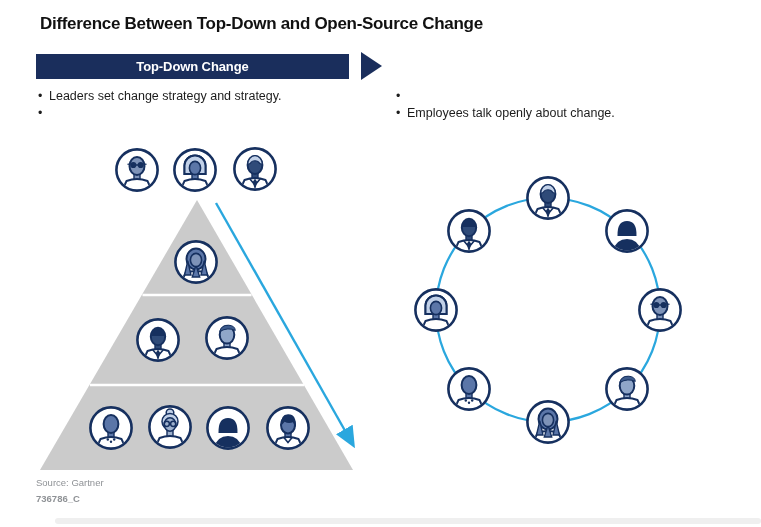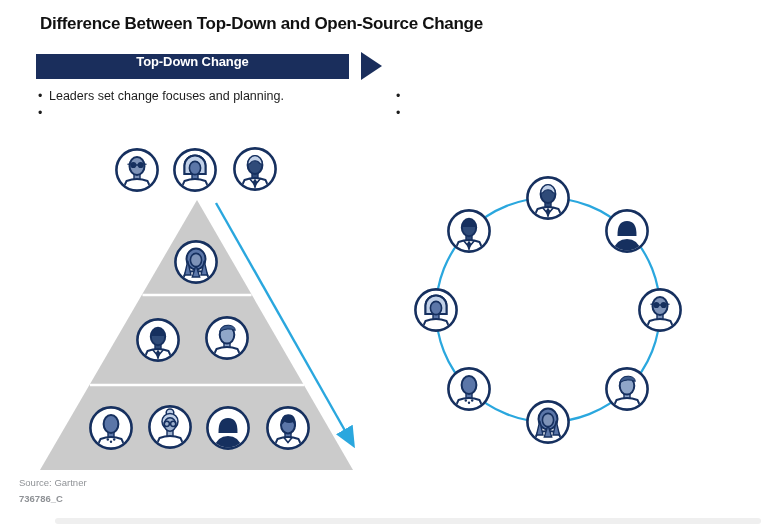--- a/index.html
+++ b/index.html
@@ -1,34 +1,34 @@
 <!DOCTYPE html>
 <html><head>
 <meta charset="utf-8">
 <style>
   html,body{margin:0;padding:0;background:#fff;}
   #canvas{position:relative;width:761px;height:527px;background:#fff;overflow:hidden;
           font-family:"Liberation Sans",sans-serif;}
   .title{position:absolute;left:40px;top:14px;font-size:17px;font-weight:bold;
          letter-spacing:-0.3px;color:#111;}
   .hbar{position:absolute;top:54px;height:25px;width:313px;background:#1A2E5C;
-        color:#fff;font-size:13px;font-weight:bold;display:flex;align-items:flex-start;
+        color:#fff;font-size:13px;font-weight:bold;display:flex;align-items:center;
         justify-content:center;letter-spacing:-0.1px;}
   .hbar.left{left:36px;}
   .hbar.right{left:393px;}
   .chev{position:absolute;left:361px;top:52px;width:0;height:0;
         border-top:14.5px solid transparent;border-bottom:14.5px solid transparent;
         border-left:21px solid #1A2E5C;}
   .bullets{position:absolute;top:88px;font-size:12.5px;color:#1c1c1c;line-height:17px;}
   .bullets.left{left:38px;width:330px;}
   .bullets.right{left:396px;width:330px;}
   .bullet{display:flex;}
   .bullet .dot{width:11px;flex:0 0 11px;text-align:left;}
   .bullet .btext{white-space:pre-line;}
-  .src{position:absolute;left:19px;font-size:9.5px;color:#8f9296;}
+  .src{position:absolute;left:36px;font-size:9.5px;color:#8f9296;}
   .src.line1{top:477px;}
   .src.line2{top:493px;font-weight:bold;}
   #bg{position:absolute;left:0;top:0;}
   .person{position:absolute;width:46px;height:46px;}
   .scrollbar{position:absolute;left:55px;top:518px;width:706px;height:6px;
              background:#efefef;border-radius:3px;}
 </style>
 </head>
 <body>
 
@@ -37,33 +37,34 @@
   <div class="title">Difference Between Top-Down and Open-Source Change</div>
 
   <div class="hbar left">
     <span>Top-Down Change</span>
   </div>
   <div class="chev"></div>
 
   <div class="bullets left">
     <div class="bullet">
       <span class="dot">•</span>
-      <span class="btext">Leaders set change focuses and planning.</span>
+      <span class="btext">Leaders set change strategy and strategy.</span>
     </div>
     <div class="bullet">
       <span class="dot">•</span>
     </div>
   </div>
 
   <div class="bullets right">
     <div class="bullet">
       <span class="dot">•</span>
     </div>
     <div class="bullet">
       <span class="dot">•</span>
+      <span class="btext">Employees talk openly about change.</span>
     </div>
   </div>
 
   <svg id="bg" width="761" height="527" viewBox="0 0 761 527">
     <defs>
       <marker id="ah" markerWidth="9" markerHeight="8" refX="6.5" refY="4" orient="auto">
         <path d="M0 0 L9 4 L0 8 Z" fill="#2AA7DE"></path>
       </marker>
     </defs>
     <polygon points="197,200 40,470 353,470" fill="#CBCBCB"></polygon>

